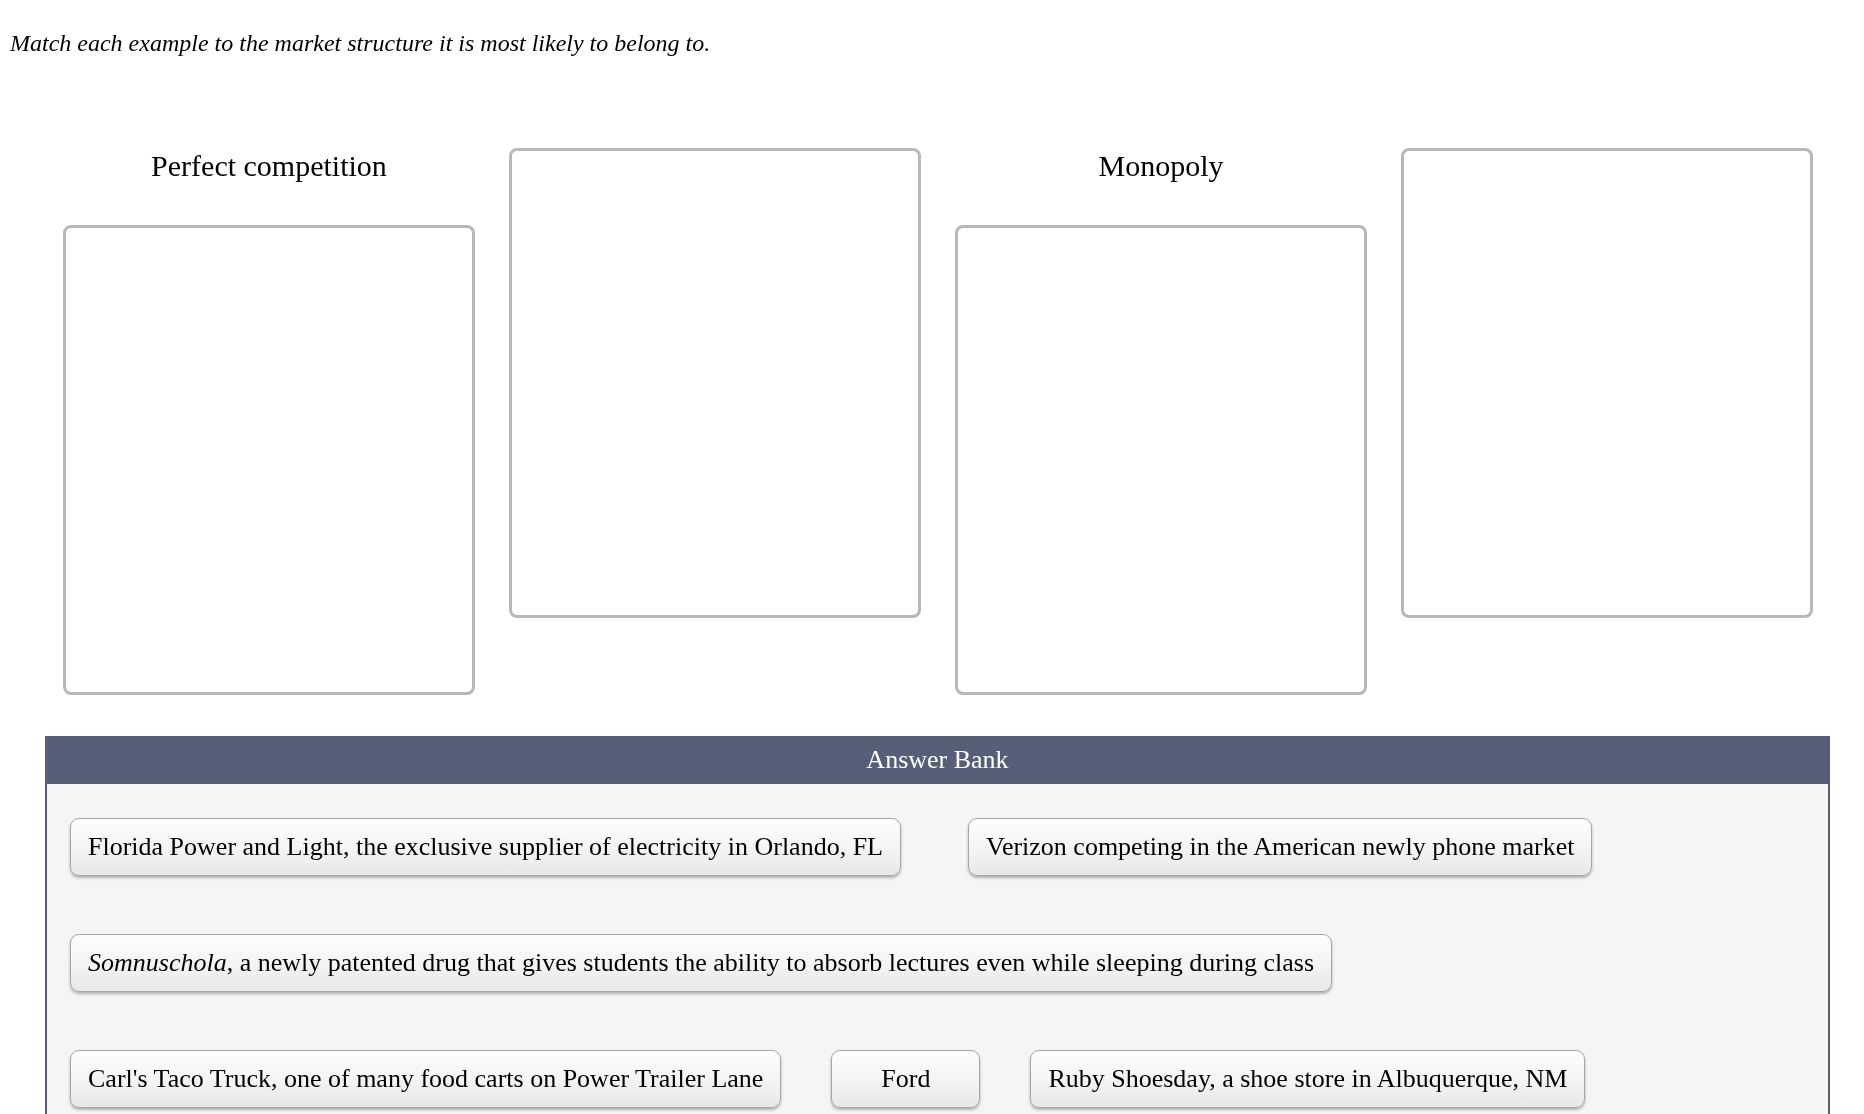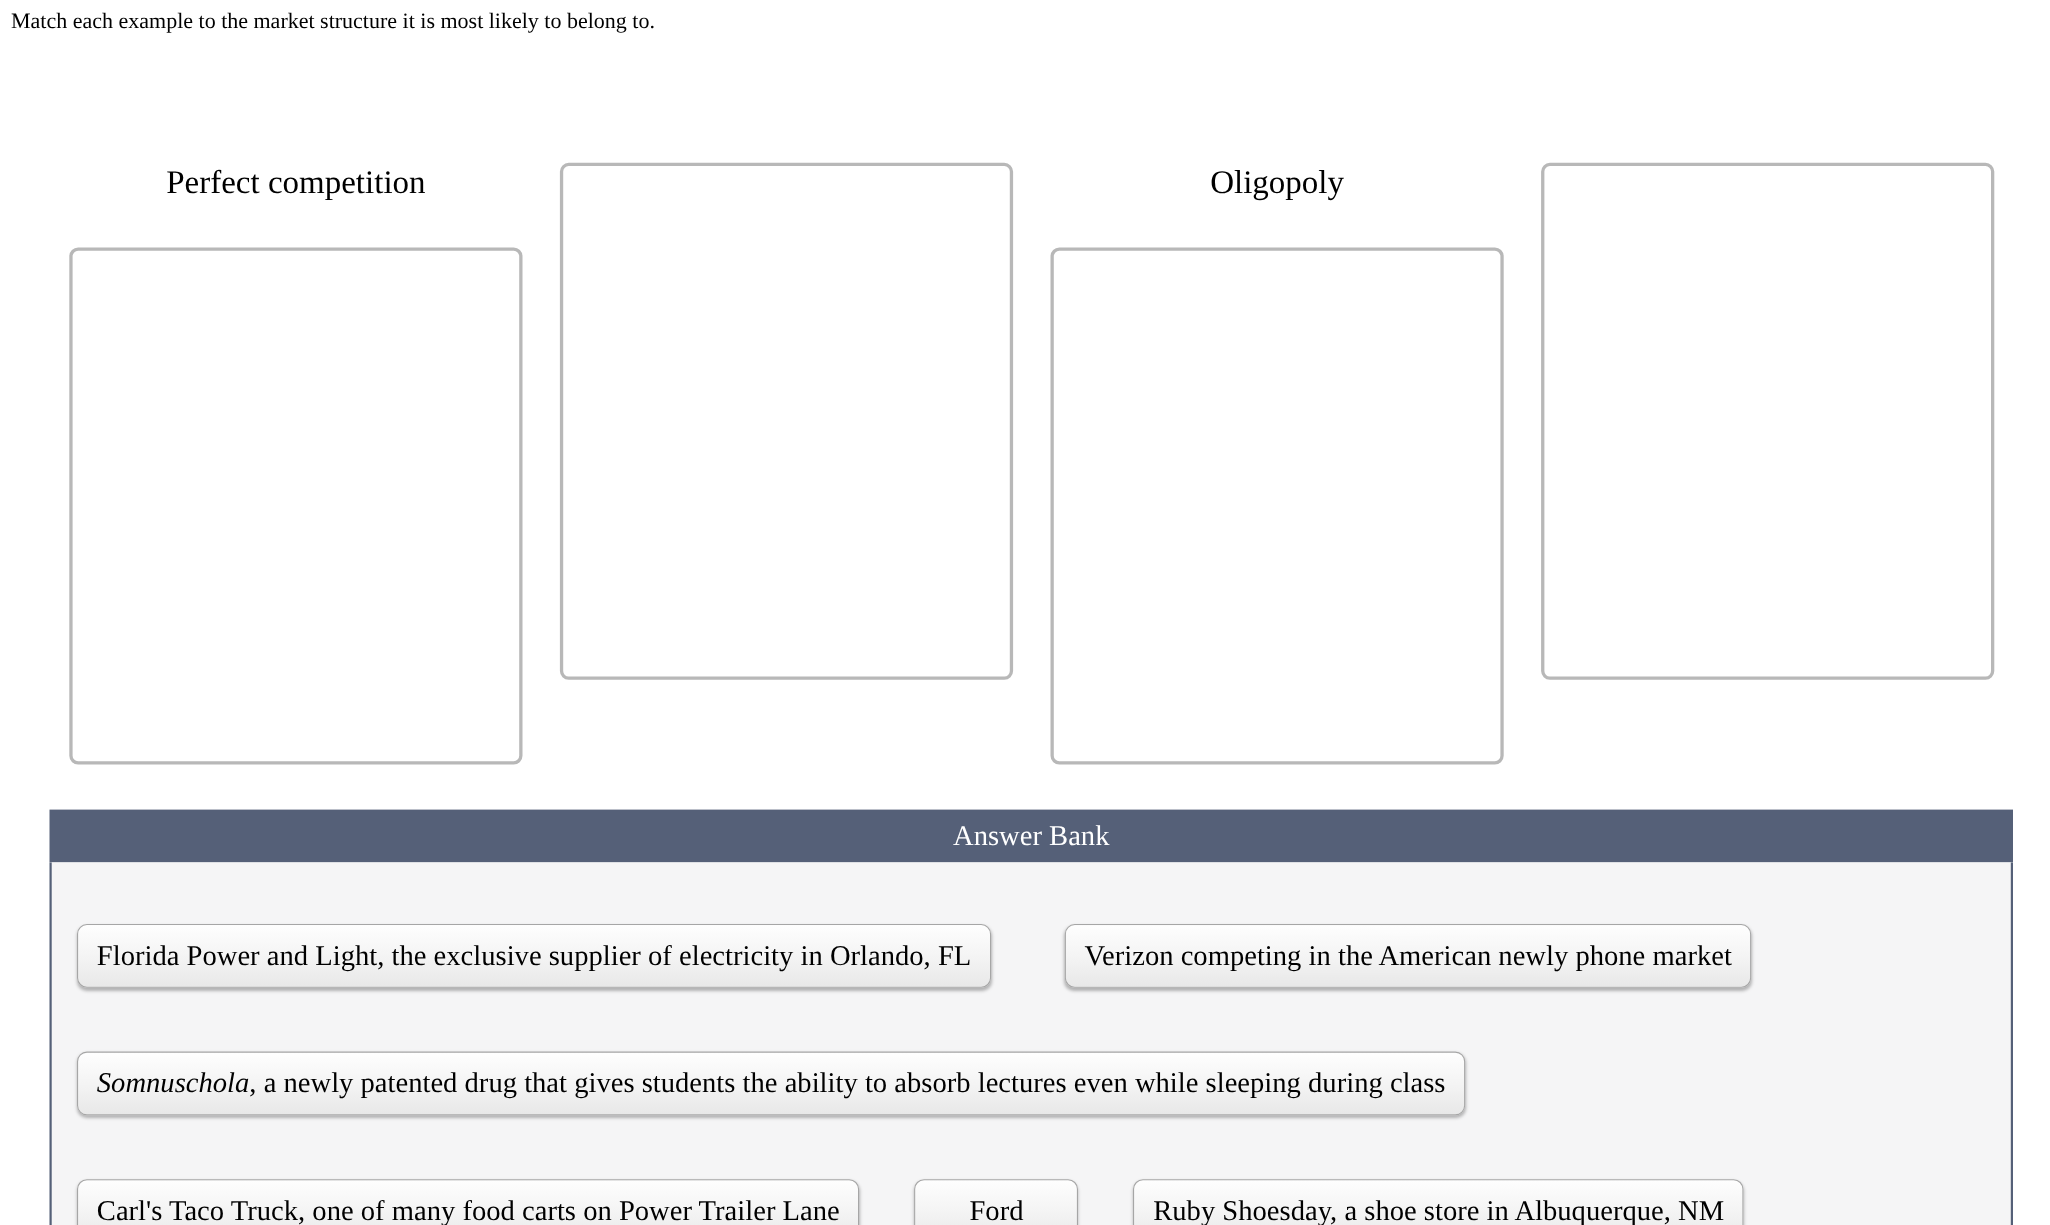--- a/index.html
+++ b/index.html
@@ -13,24 +13,25 @@
     overflow: hidden;
     position: relative;
     font-family: "Liberation Serif", serif;
     color: #000;
   }
 
   
   .prompt {
     position: absolute;
     left: 10px;
-    top: 0;
-    font-size: 20px;
+    top: 24px;
+    font-size: 24px;
     line-height: 38px;
     color: #000;
+    font-style: italic;
   }
 
   
   .columns {
     position: absolute;
     left: 63px;
     top: 148px;
     width: 1750px;
     display: flex;
     gap: 34px;
@@ -73,21 +74,20 @@
     border: 2px solid var(--bank-header-bg, #556078);
     border-top: none;
     min-height: 500px;
     padding: 34px 23px 0 23px;
   }
   .bank-row {
     display: flex;
     align-items: flex-end;
     gap: 60px;
     margin-bottom: 58px;
-    margin-top: 22px;
   }
   .bank-row.r1 { gap: 67px; }
   .bank-row.r3 { gap: 50px; margin-bottom: 0; }
 
   .bank-item {
     display: inline-flex;
     align-items: center;
     justify-content: center;
     box-sizing: border-box;
     min-width: 149px;
@@ -111,21 +111,21 @@
 
 <div class="columns">
   <div class="column">
     <div class="col-header">Perfect competition</div>
     <div class="dropzone"></div>
   </div>
   <div class="column">
     <div class="dropzone"></div>
   </div>
   <div class="column">
-    <div class="col-header">Oligopoly</div>
+    <div class="col-header">Monopoly</div>
     <div class="dropzone"></div>
   </div>
   <div class="column">
     <div class="dropzone"></div>
   </div>
 </div>
 
 <div class="bank">
   <div class="bank-header">Answer Bank</div>
   <div class="bank-body">

